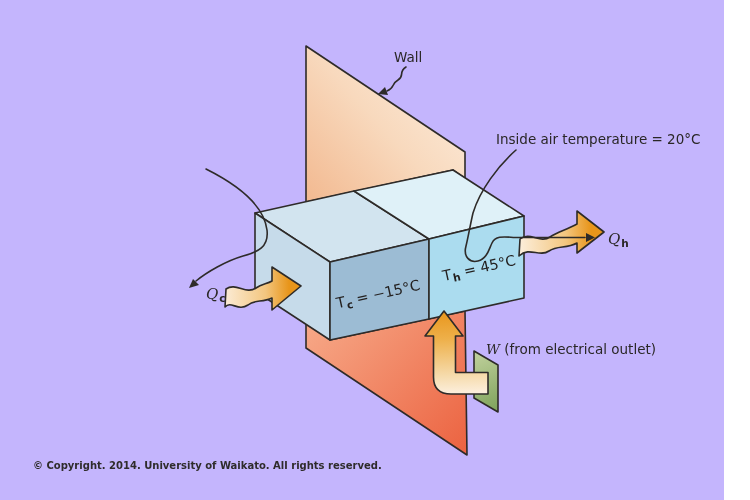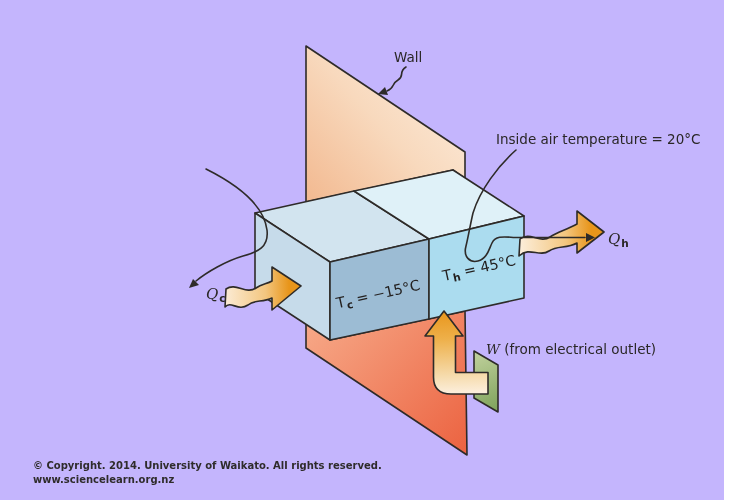--- a/index.html
+++ b/index.html
@@ -116,16 +116,15 @@
   <div class="face-lbl" style="left:433px;top:260px;width:92px;">
     <span>T</span><span class="sub">h</span><span> = 45°C</span>
   </div>
 
   <div class="lbl" style="left:486px;top:341px;text-align:center;">
     <span class="wsym">W</span><span> (from electrical outlet)</span>
   </div>
 
   <div class="footer">
     <div>© Copyright. 2014. University of Waikato. All rights reserved.</div>
-    <div>www.sciencelearn.org.nz</div>
   </div>
 
 </div>
 
 </body></html>

